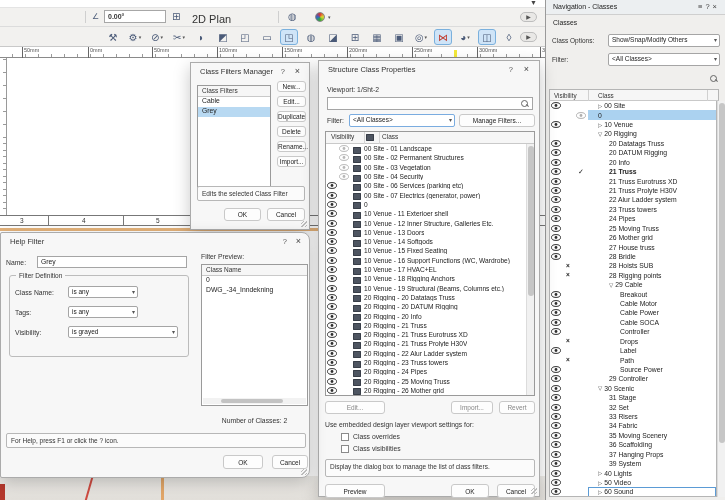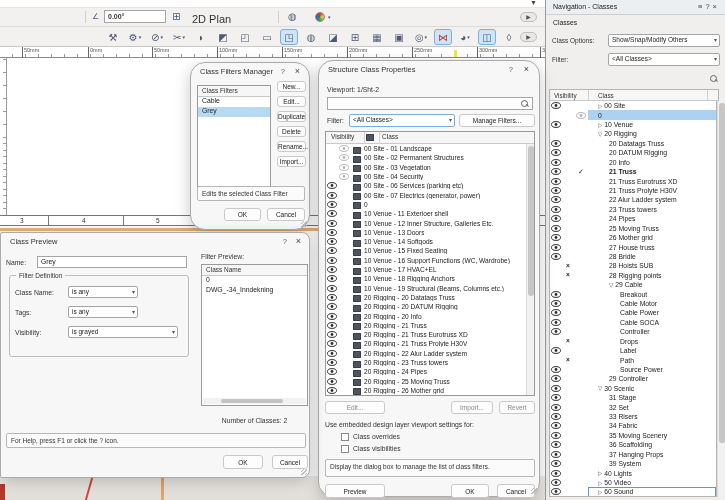--- a/index.html
+++ b/index.html
@@ -40,21 +40,21 @@
   .sheetdiv { position:absolute; top:0; width:1px; height:100%; background:#777; }
   .sheetnum { position:absolute; top:1px; font-size:6.5px; color:#333; }
   #orangeline { left:0; top:228px; width:318px; height:3px; background:#e4b27a; z-index:1; }
   #bottomcanvas { left:0; top:476px; width:545px; height:24px; z-index:1;
     background:linear-gradient(#efede9,#e2dfda); }
   #red-diag { left:88px; top:474px; width:2px; height:30px; background:#cf4b41; transform:rotate(16deg); z-index:2; }
   #orange-vline { left:161px; top:476px; width:3px; height:24px; background:#e2a668; z-index:2; }
   #red-edge { left:0; top:484px; width:5px; height:16px; background:#b5382d; z-index:2; }
 
   
-  .dialog { position:absolute; background:#f7f7f7; border:1px solid #ababab; border-radius:15px;
+  .dialog { position:absolute; background:#f7f7f7; border:1px solid #ababab; border-radius:0;
     box-shadow:0 5px 16px rgba(0,0,0,.22); z-index:10; }
   .dlg-title { position:absolute; left:0; top:0; width:100%; height:16px; font-size:7.5px; color:#333;
     padding:4px 0 0 9px; }
   .dlg-q { position:absolute; top:4px; font-size:7.5px; color:#555; }
   .dlg-x { position:absolute; top:3px; font-size:9px; color:#444; }
   .btn { position:absolute; background:#fdfdfd; border:1px solid #c9c9c9; border-radius:3px;
     font-size:6.5px; color:#222; text-align:center; }
   .helpbox { position:absolute; background:#fbfbfb; border:1px solid #b7b7b7; border-radius:2px;
     font-size:6.5px; color:#333; padding:3px 4px; }
   .listbox { position:absolute; background:#fff; border:1px solid #9a9a9a; }
@@ -568,21 +568,21 @@
     <div class="field-label" style="left:34px;top:384px">Class visibilities</div>
 
     <div class="helpbox" style="left:6px;top:398px;width:210px;height:18px">Display the dialog box to manage the list of class filters.</div>
     <div class="btn" style="left:6px;top:423px;width:60px;height:14px;line-height:13px">Preview</div>
     <div class="btn" style="left:132px;top:423px;width:38px;height:14px;line-height:13px">OK</div>
     <div class="btn" style="left:178px;top:423px;width:38px;height:14px;line-height:13px">Cancel</div>
     <div class="grip"></div>
   </div>
 
   <div class="dialog" id="cf" style="left:0;top:232px;width:310px;height:246px;border-radius:2px 8px 8px 2px">
-    <div class="dlg-title">Class Preview</div>
+    <div class="dlg-title">Help Filter</div>
     <span class="dlg-q" style="right:22px">?</span>
     <span class="dlg-x" style="right:8px">×</span>
 
     <div class="field-label" style="left:5px;top:26px">Name:</div>
     <div class="txt-input" style="left:36px;top:23px;width:150px;height:12px">Grey</div>
 
     <div id="cf-group">
       <div id="cf-group-title">Filter Definition</div>
       <div class="field-label" style="left:5px;top:13px">Class Name:</div>
       <div class="combo" style="left:58px;top:10px;width:70px;height:12px">

